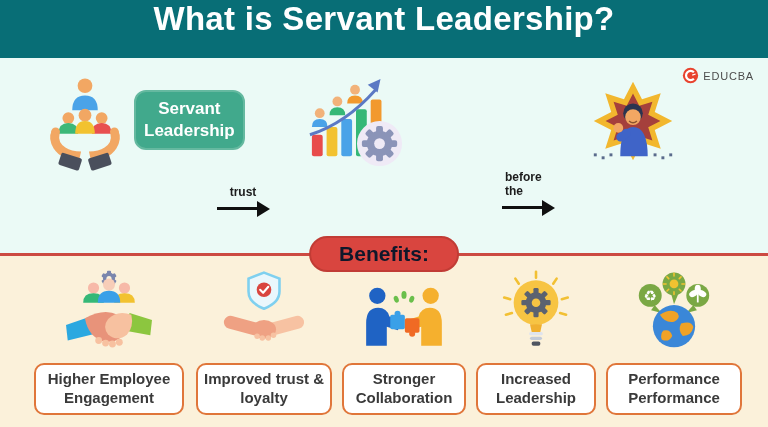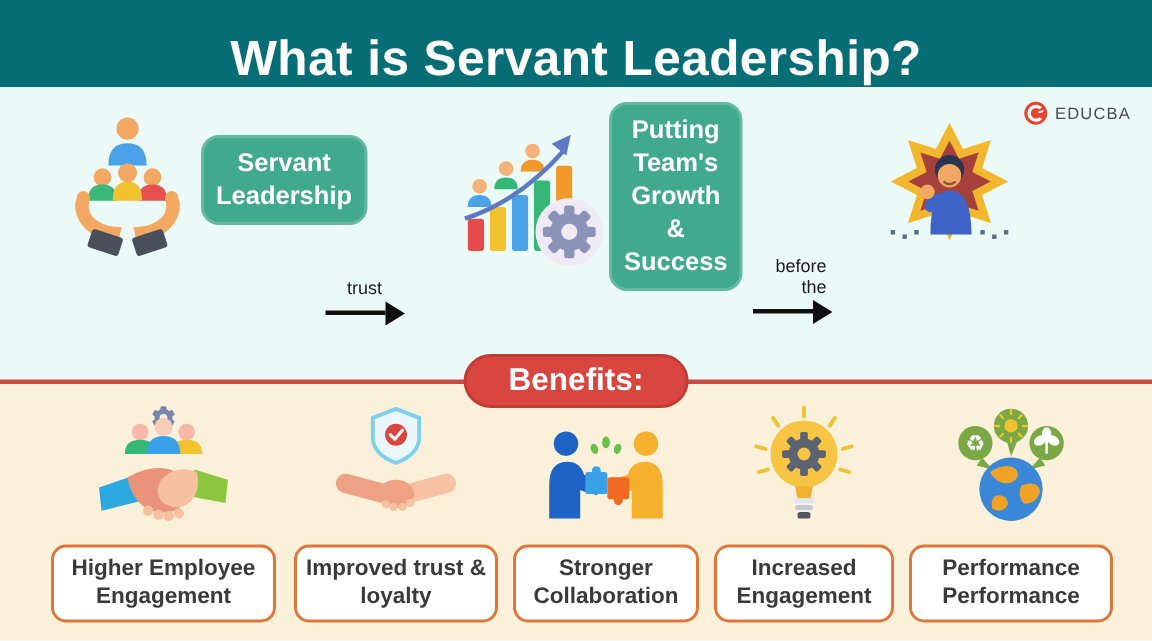--- a/index.html
+++ b/index.html
@@ -1,41 +1,41 @@
 <!DOCTYPE html>
 <html><head>
 <meta charset="utf-8">
 <style>
   *{margin:0;padding:0;box-sizing:border-box}
   body{font-family:"Liberation Sans",sans-serif;background:#fff}
   .poster{position:relative;width:768px;height:427px;overflow:hidden;background:#ebfaf6}
-  .header{height:58px;background:#086e76;display:flex;align-items:flex-end;justify-content:center}
+  .header{height:58px;background:#086e76;display:flex;align-items:flex-start;justify-content:center}
   .header h1{color:#fff;font-size:33px;font-weight:bold;letter-spacing:.3px}
   .flow{position:relative;height:195px;background:#ebfaf6}
   .logo{position:absolute;top:9px;right:14px;display:flex;align-items:center;gap:4px}
   .logo-text{font-size:11px;font-weight:normal;color:#4c4c4c;letter-spacing:.8px}
   .node{position:absolute;display:flex;align-items:center}
   .node .nicon{height:104px;display:flex;align-items:flex-end;justify-content:center}
   .node-box{width:100%;min-height:60px;background:#41a98c;border:2px solid #65b9a0;border-radius:12px;
     display:flex;align-items:center;justify-content:center;color:#fff;font-weight:bold;font-size:17px;
     line-height:1.3;text-align:center;padding:6px 8px}
   #node1{left:36px;top:10px;width:144px}
   #node2{left:306px;top:10px;width:166px}
   #node3{left:584px;top:10px;width:148px}
   .connector{position:absolute;display:flex;flex-direction:column;align-items:center;width:64px}
-  .connector .clabel{font-size:12px;font-weight:normal;color:#1c1c1c;text-align:right;line-height:1.15}
+  .connector .clabel{font-size:12px;font-weight:bold;color:#1c1c1c;text-align:left;line-height:1.15}
   .arrow{display:flex;align-items:center;margin-top:1px}
   .shaft{width:40px;height:3px;background:#101010}
   .ahead{width:0;height:0;border-left:13px solid #101010;border-top:8px solid transparent;border-bottom:8px solid transparent}
   #conn1{left:211px;top:128px}
   #conn2{left:496px;top:113px}
   #conn2 .clabel{max-width:46px}
   .benefits{position:relative;height:174px;background:#fbf1da;border-top:3px solid #cc4a42}
   .pill{position:absolute;left:50%;top:-2px;transform:translate(-50%,-50%);background:#d9453f;
-    border:2px solid #c13c35;border-radius:20px;padding:4px 28px;color:#ffffff;font-size:21px;font-weight:bold;white-space:nowrap}
+    border:2px solid #c13c35;border-radius:20px;padding:4px 28px;color:#0f172a;font-size:21px;font-weight:bold;white-space:nowrap}
   .benefit{position:absolute;top:12px;display:flex;flex-direction:column;align-items:center}
   .benefit .bicon{height:90px;display:flex;align-items:center;justify-content:center}
   .benefit-box{width:100%;min-height:52px;background:#fff;border:2.5px solid #e0763a;border-radius:10px;
     display:flex;align-items:center;justify-content:center;text-align:center;font-size:15px;font-weight:bold;
     color:#3a3a3a;line-height:1.25;padding:1px 6px;margin-top:5px}
   #b1{left:34px;width:150px}
   #b2{left:196px;width:136px}
   #b3{left:342px;width:124px}
   #b4{left:476px;width:120px}
   #b5{left:606px;width:136px}
@@ -118,21 +118,20 @@
             <rect x="70.5" y="53" width="7" height="10" rx="2" transform="rotate(135 74 71)"></rect>
             <rect x="70.5" y="53" width="7" height="10" rx="2" transform="rotate(180 74 71)"></rect>
             <rect x="70.5" y="53" width="7" height="10" rx="2" transform="rotate(225 74 71)"></rect>
             <rect x="70.5" y="53" width="7" height="10" rx="2" transform="rotate(270 74 71)"></rect>
             <rect x="70.5" y="53" width="7" height="10" rx="2" transform="rotate(315 74 71)"></rect>
             <circle cx="74" cy="71" r="13"></circle>
           </g>
           <circle cx="74" cy="71" r="5.5" fill="#efeaf6"></circle>
         </svg>
       </div>
-      <div class="node-box">Putting Team's Growth &amp; Success</div>
     </div>
 
     <div class="connector" id="conn2">
       <div class="clabel">before the</div>
       <div class="arrow">
         <div class="shaft"></div>
           <div class="ahead"></div>
       </div>
     </div>
 
@@ -266,21 +265,21 @@
             <rect x="47" y="21" width="6" height="8" rx="1.5" transform="rotate(315 50 38)"></rect>
             <circle cx="50" cy="38" r="12"></circle>
           </g>
           <circle cx="50" cy="38" r="5" fill="#f7c443"></circle>
           <path d="M43 63 H57 L55 72 H45 Z" fill="#f0b030"></path>
           <rect x="42" y="72" width="16" height="4" rx="2" fill="#dfe4ee"></rect>
           <rect x="43" y="77.5" width="14" height="4" rx="2" fill="#c2cad8"></rect>
           <rect x="45" y="83" width="10" height="5" rx="2" fill="#4f5560"></rect>
         </svg>
       </div>
-      <div class="benefit-box">Increased Engagement</div>
+      <div class="benefit-box">Increased Leadership</div>
     </div>
 
     <div class="benefit" id="b5">
       <div class="bicon">
         <svg width="88" height="88" viewBox="0 0 100 100">
           <g fill="#7aa844">
             <circle cx="23" cy="30" r="13"></circle>
             <circle cx="50" cy="17" r="13"></circle>
             <circle cx="77" cy="30" r="13"></circle>
             <path d="M28 41 L36 50 L24 47 Z"></path>

